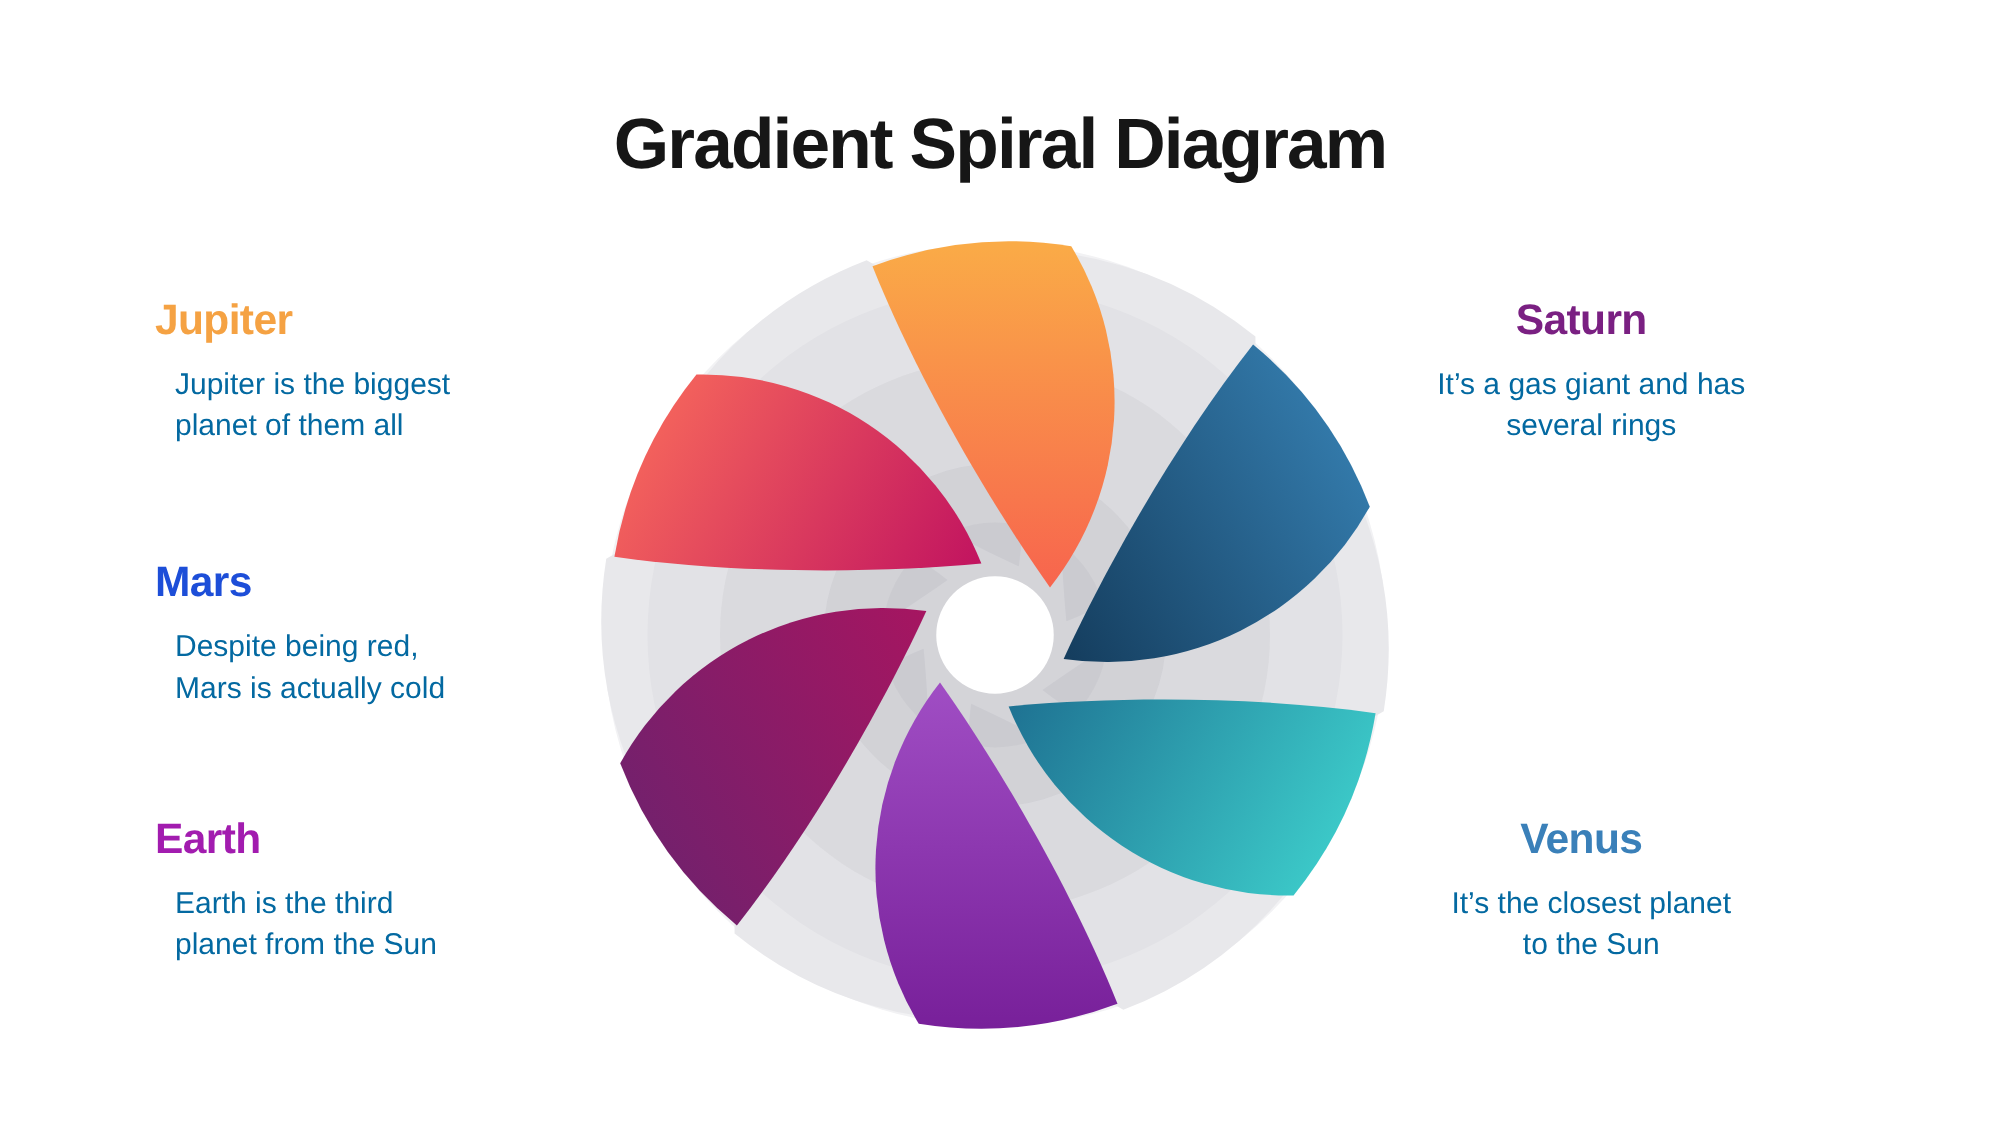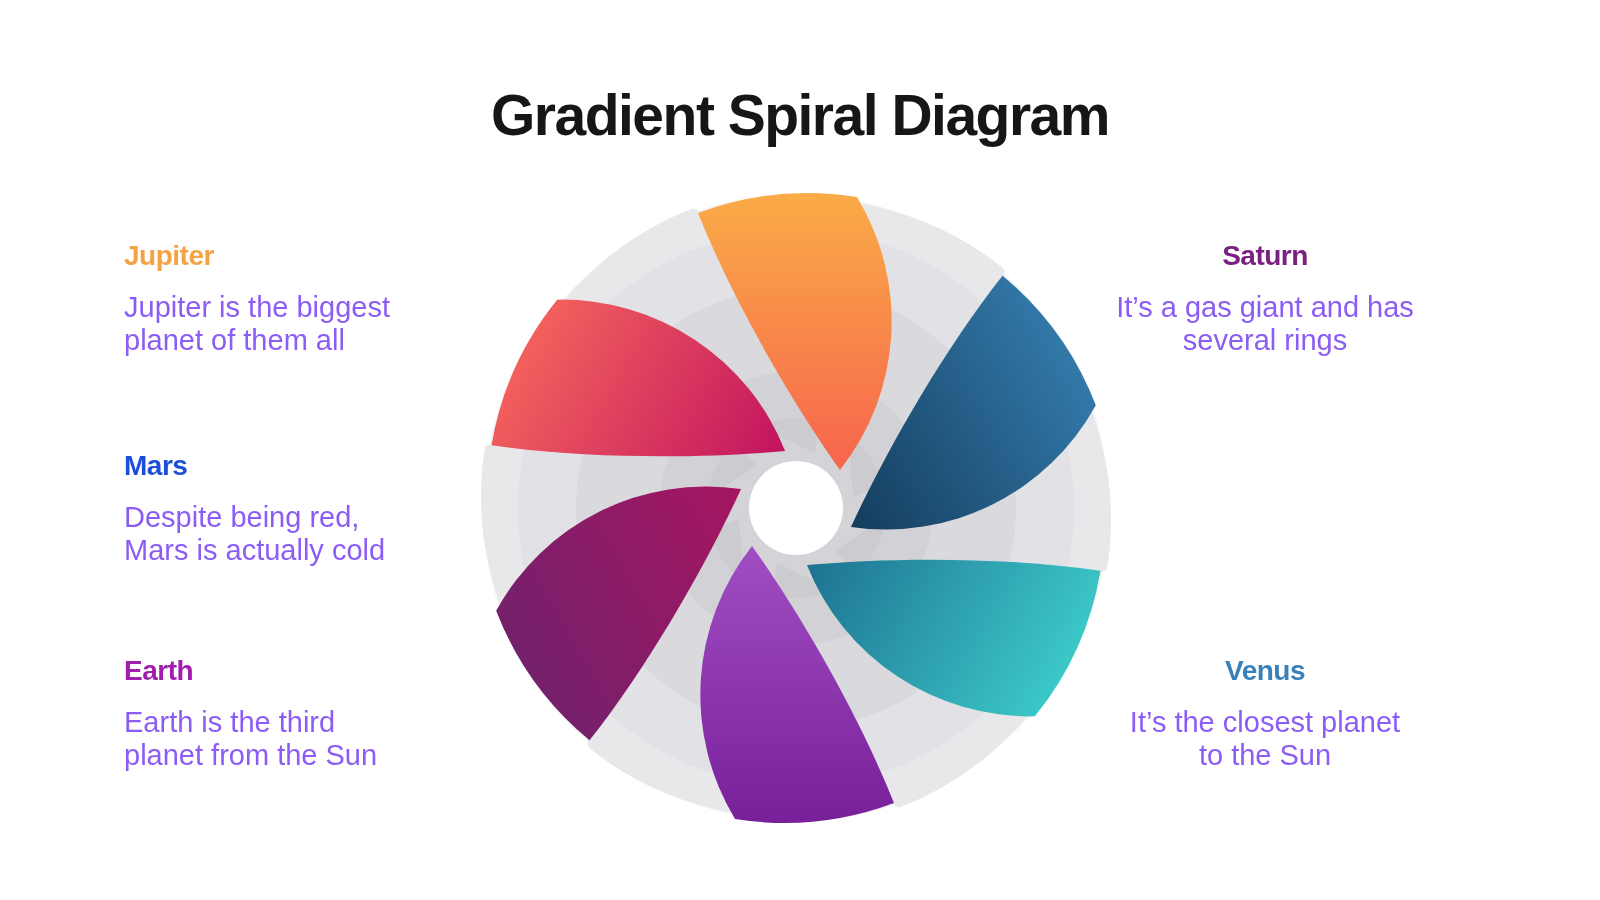--- a/index.html
+++ b/index.html
@@ -2,22 +2,22 @@
 <html><head>
 <meta charset="utf-8">
 <style>
   html,body{margin:0;padding:0;background:#ffffff;}
   .canvas{position:relative;width:1600px;height:900px;background:#ffffff;overflow:hidden;
           font-family:"Liberation Sans", sans-serif;}
   .title{position:absolute;top:82px;left:0;width:100%;margin:0;text-align:center;
          font-size:57px;font-weight:700;letter-spacing:-1.5px;color:#161616;}
   .diagram{position:absolute;left:466px;top:178px;width:660px;height:660px;}
   .pblock{position:absolute;width:360px;}
-  .pblock h2{margin:0;font-size:28px;font-weight:700;line-height:40px;letter-spacing:-0.5px;}
-  .pblock p{margin:15px 0 0 0;font-size:29px;line-height:33px;color:#8b5cf6;font-weight:400;}
+  .pblock h2{margin:0;font-size:34px;font-weight:700;line-height:40px;letter-spacing:-0.5px;}
+  .pblock p{margin:15px 0 0 16px;font-size:24px;line-height:33px;color:#0369a1;font-weight:400;}
   .pcol-left{left:124px;text-align:left;}
   .pcol-right{right:155px;text-align:center;}
   .top-a{top:236px;} .top-b{top:446px;} .top-c{top:651px;}
 </style>
 </head>
 <body>
 
 <div class="canvas">
 
   <h1 class="title">Gradient Spiral Diagram</h1>

